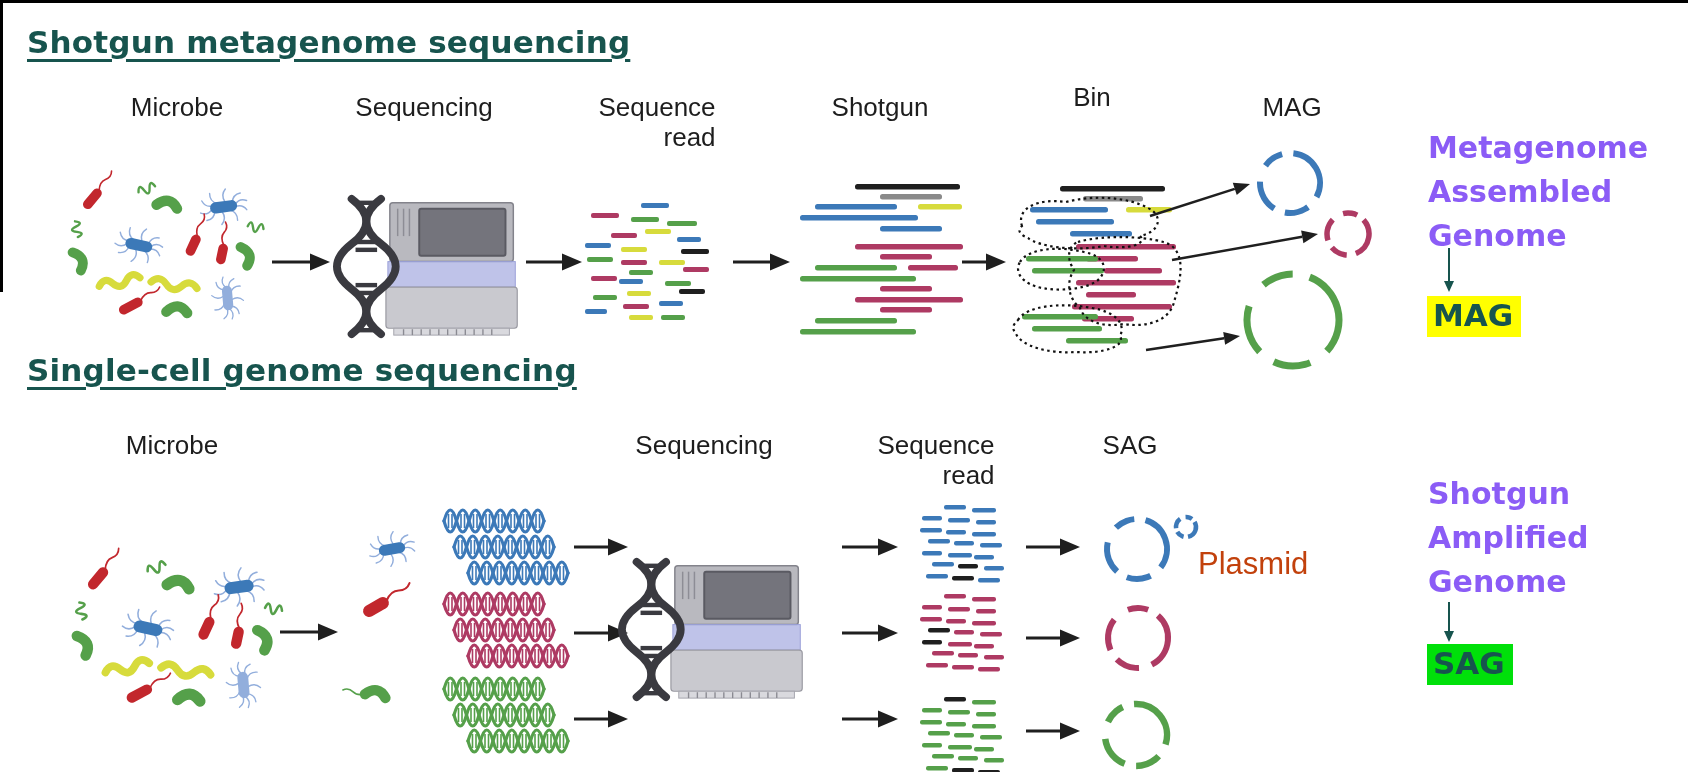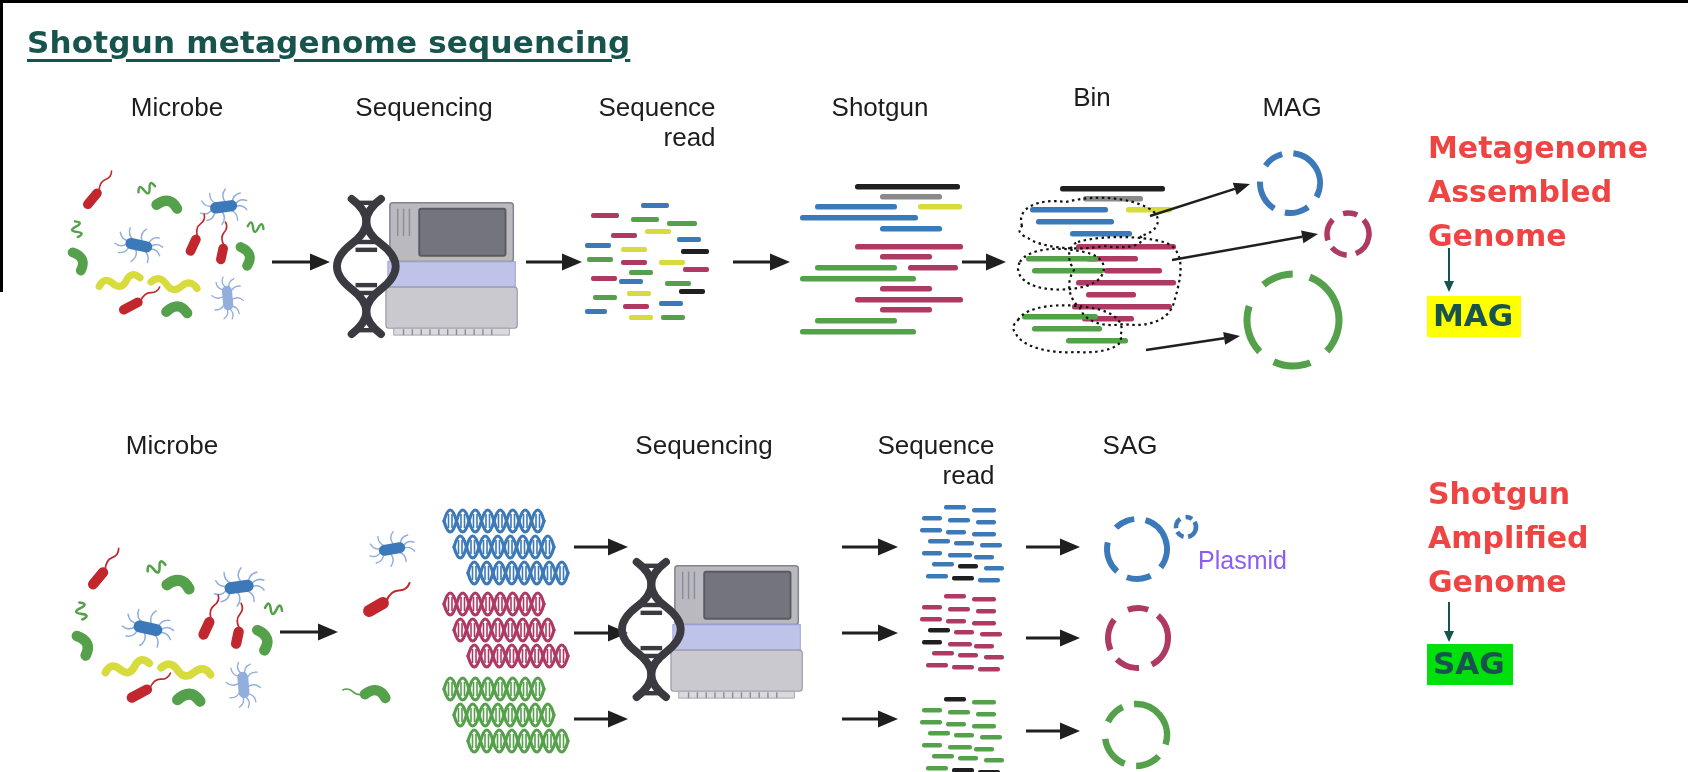--- a/index.html
+++ b/index.html
@@ -6,24 +6,24 @@
   .stage{position:relative;width:1688px;height:772px;background:#ffffff;overflow:hidden;
          font-family:"Liberation Sans",sans-serif;}
   .border{position:absolute;background:#000;}
   #art{position:absolute;left:0;top:0;}
   .title{position:absolute;font-family:"DejaVu Sans",sans-serif;font-weight:bold;font-size:31px;
          color:#17544E;text-decoration:underline;text-decoration-thickness:3px;text-underline-offset:6px;
          letter-spacing:.2px;white-space:nowrap;}
   .label{position:absolute;font-size:26px;line-height:1.16;color:#1d1d1d;text-align:right;
          white-space:pre-line;transform:translateX(-50%);}
   .note{position:absolute;font-family:"DejaVu Sans",sans-serif;font-weight:bold;font-size:30px;
-        line-height:1.46;color:#ef4444;white-space:pre-line;}
+        line-height:1.46;color:#8b5cf6;white-space:pre-line;}
   .abbr{position:absolute;font-family:"DejaVu Sans",sans-serif;font-weight:bold;font-size:31px;
         color:#17544E;padding:1px 8px 4px 6px;}
-  .plasmid{position:absolute;font-size:25px;color:#8b5cf6;}
+  .plasmid{position:absolute;font-size:31px;color:#c2410c;}
 </style>
 </head>
 <body>
 
 <div class="stage">
   <div class="border" style="left:0;top:0;width:1688px;height:3px"></div>
   <div class="border" style="left:0;top:0;width:3px;height:292px"></div>
 
   <svg id="art" width="1688" height="772" viewBox="0 0 1688 772">
       <g transform="translate(70 178) scale(0.8)">
@@ -636,20 +636,21 @@
         <circle cx="1138" cy="638" r="30" fill="none" stroke="#AE3A63" stroke-width="6" stroke-dasharray="30.2 13.2 24.5 11.3 32.0 17.0 20.7 11.3 28.3" transform="rotate(5 1138 638)"></circle>
         <circle cx="1136" cy="735" r="31" fill="none" stroke="#55A04A" stroke-width="6.5" stroke-dasharray="31.2 13.6 25.3 11.7 33.1 17.5 21.4 11.7 29.2" transform="rotate(-40 1136 735)"></circle>
       </g>
       <g>
         <line x1="1449" y1="602" x2="1449" y2="631" stroke="#17544E" stroke-width="2"></line>
         <polygon points="1449,642 1454,631 1444,631" fill="#17544E"></polygon>
       </g>
     </svg>
 
   <div class="title" style="left:27px;top:24px">Shotgun metagenome sequencing </div>
+  <div class="title" style="left:27px;top:352px">Single-cell genome sequencing</div>
 
   <div class="label" style="left:177px;top:92px">Microbe</div>
   <div class="label" style="left:424px;top:92px">Sequencing</div>
   <div class="label" style="left:657px;top:92px">Sequence
 read</div>
   <div class="label" style="left:880px;top:92px">Shotgun</div>
   <div class="label" style="left:1092px;top:82px">Bin</div>
   <div class="label" style="left:1292px;top:92px">MAG</div>
 
   <div class="label" style="left:172px;top:430px">Microbe</div>

